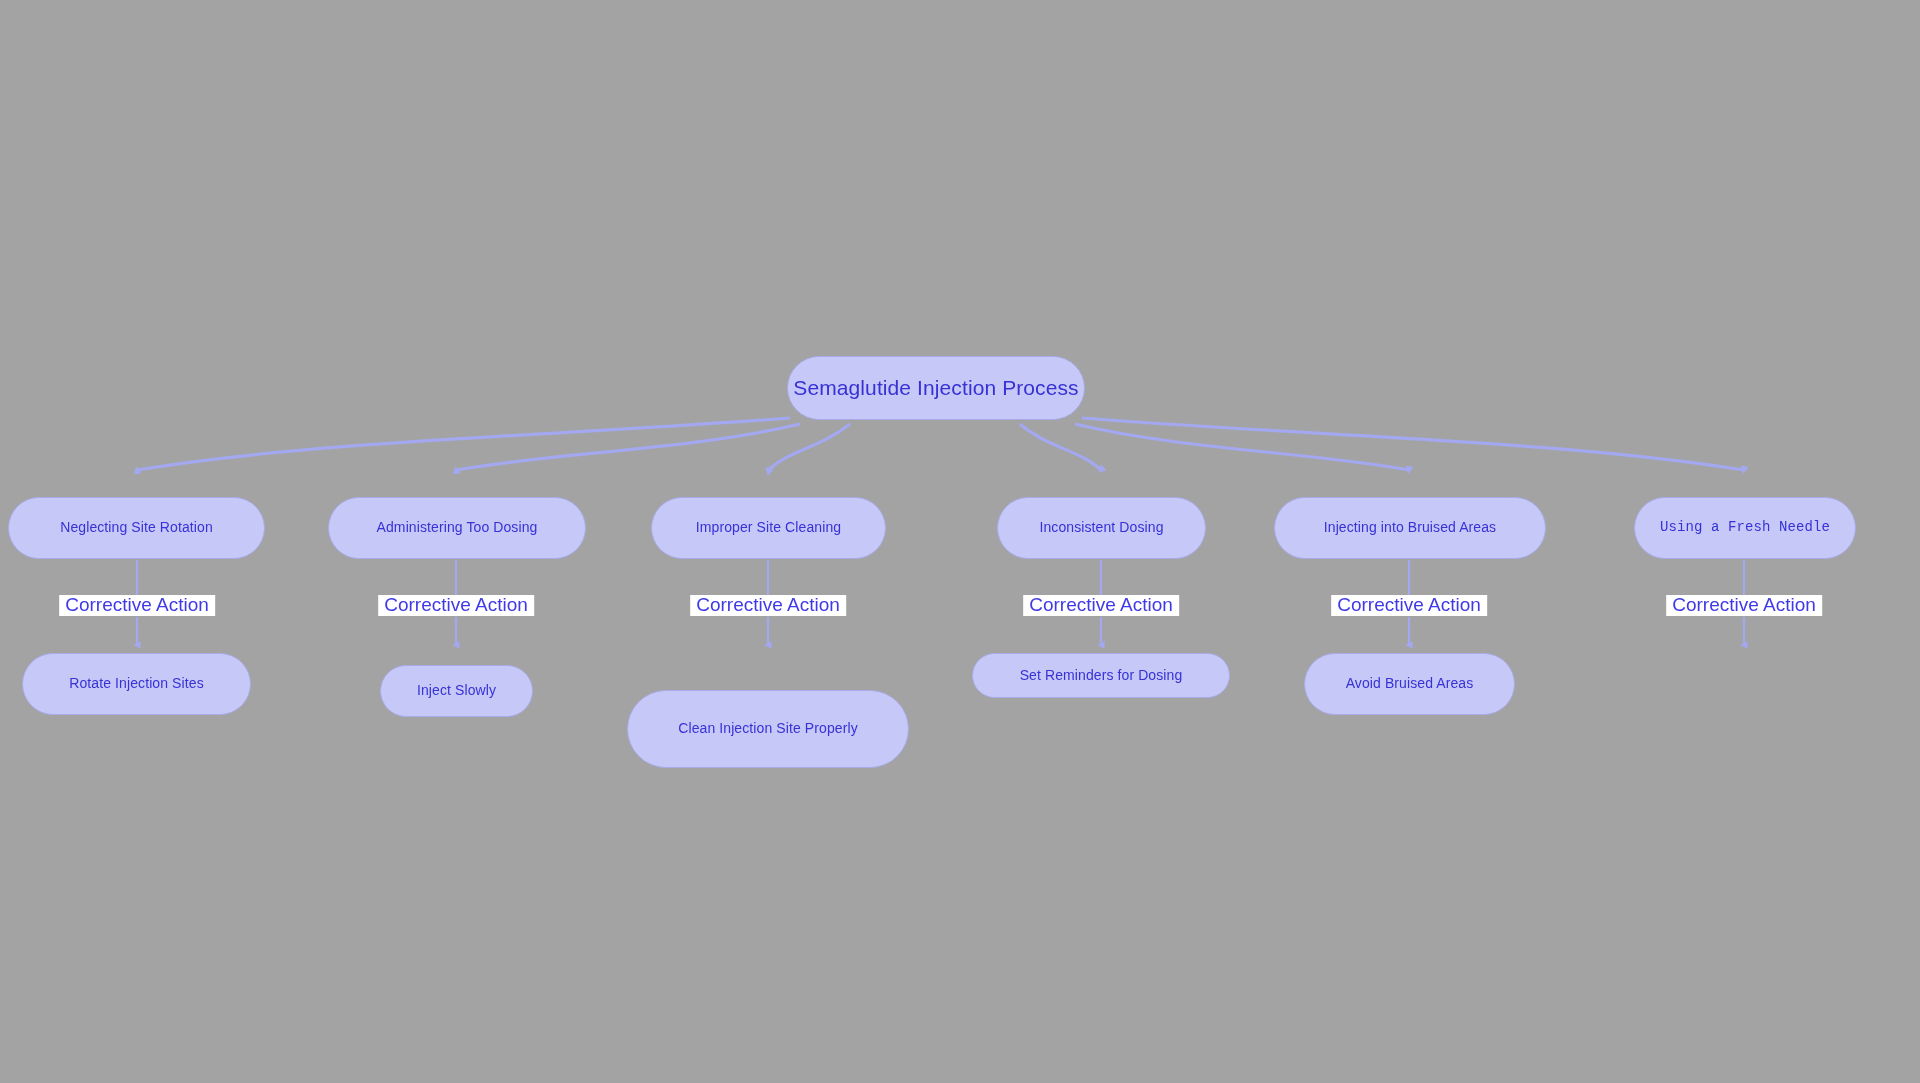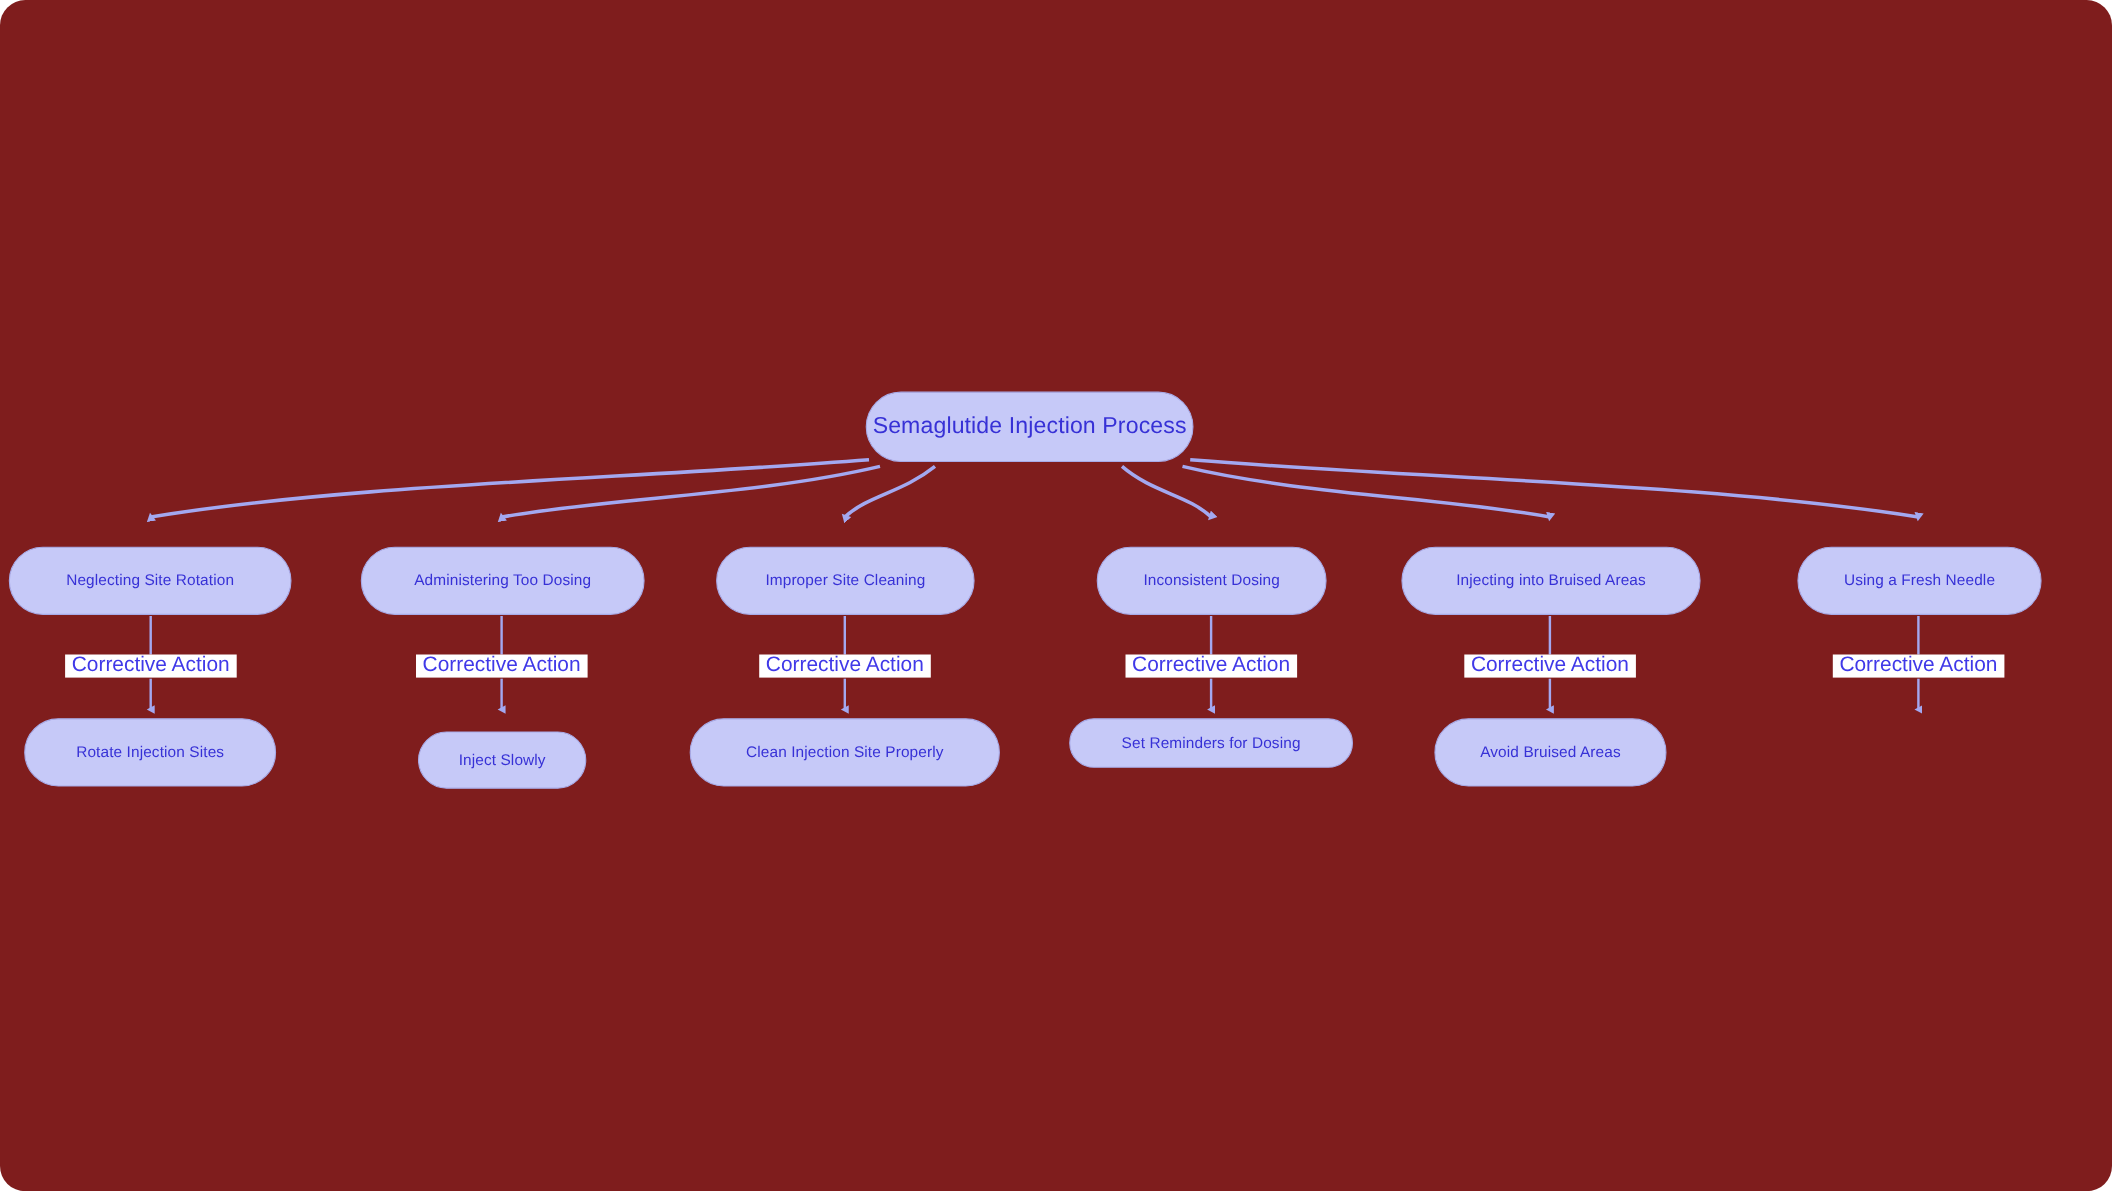--- a/index.html
+++ b/index.html
@@ -12,22 +12,21 @@
     font-family: "Liberation Sans", "DejaVu Sans", sans-serif;
     width: 1920px;
     height: 1083px;
     overflow: hidden;
     position: relative;
   }
   #canvas {
     position: relative;
     width: 1920px;
     height: 1083px;
-    background: #7f1d1d;
-    border-radius: 23px;
+    background: #a3a3a3;
   }
   #edge-layer {
     position: absolute;
     left: 0;
     top: 0;
     width: 1920px;
     height: 1083px;
     pointer-events: none;
   }
   .node {
@@ -107,28 +106,28 @@
     </g>
   </svg>
 
   <div class="node node-root" style="left:787px; top:356px; width:298px; height:64px;">Semaglutide Injection Process</div>
 
   <div class="node" style="left:8px; top:497px; width:257px; height:62px;">Neglecting Site Rotation</div>
   <div class="node" style="left:328px; top:497px; width:258px; height:62px;">Administering Too Dosing</div>
   <div class="node" style="left:651px; top:497px; width:235px; height:62px;">Improper Site Cleaning</div>
   <div class="node" style="left:997px; top:497px; width:209px; height:62px;">Inconsistent Dosing</div>
   <div class="node" style="left:1274px; top:497px; width:272px; height:62px;">Injecting into Bruised Areas</div>
-  <div class="node" style="left:1634px; top:497px; width:222px; height:62px;">Using a Fresh Needle</div>
+  <div class="node" style="left:1634px; top:497px; width:222px; height:62px;font-family:Liberation Mono, monospace;">Using a Fresh Needle</div>
 
   <div class="edge-label" style="left:137px; top:595px;">Corrective Action</div>
   <div class="edge-label" style="left:456px; top:595px;">Corrective Action</div>
   <div class="edge-label" style="left:768px; top:595px;">Corrective Action</div>
   <div class="edge-label" style="left:1101px; top:595px;">Corrective Action</div>
   <div class="edge-label" style="left:1409px; top:595px;">Corrective Action</div>
   <div class="edge-label" style="left:1744px; top:595px;">Corrective Action</div>
 
   <div class="node" style="left:22px; top:653px; width:229px; height:62px;">Rotate Injection Sites</div>
   <div class="node" style="left:380px; top:653px; width:153px; height:52px;margin-top:12px;">Inject Slowly</div>
-  <div class="node" style="left:627px; top:653px; width:282px; height:62px;">Clean Injection Site Properly</div>
+  <div class="node" style="left:627px; top:690px; width:282px; height:78px;">Clean Injection Site Properly</div>
   <div class="node" style="left:972px; top:653px; width:258px; height:45px;">Set Reminders for Dosing</div>
   <div class="node" style="left:1304px; top:653px; width:211px; height:62px;text-align:center;">Avoid Bruised Areas</div>
 
 </div>
 
 </body></html>

